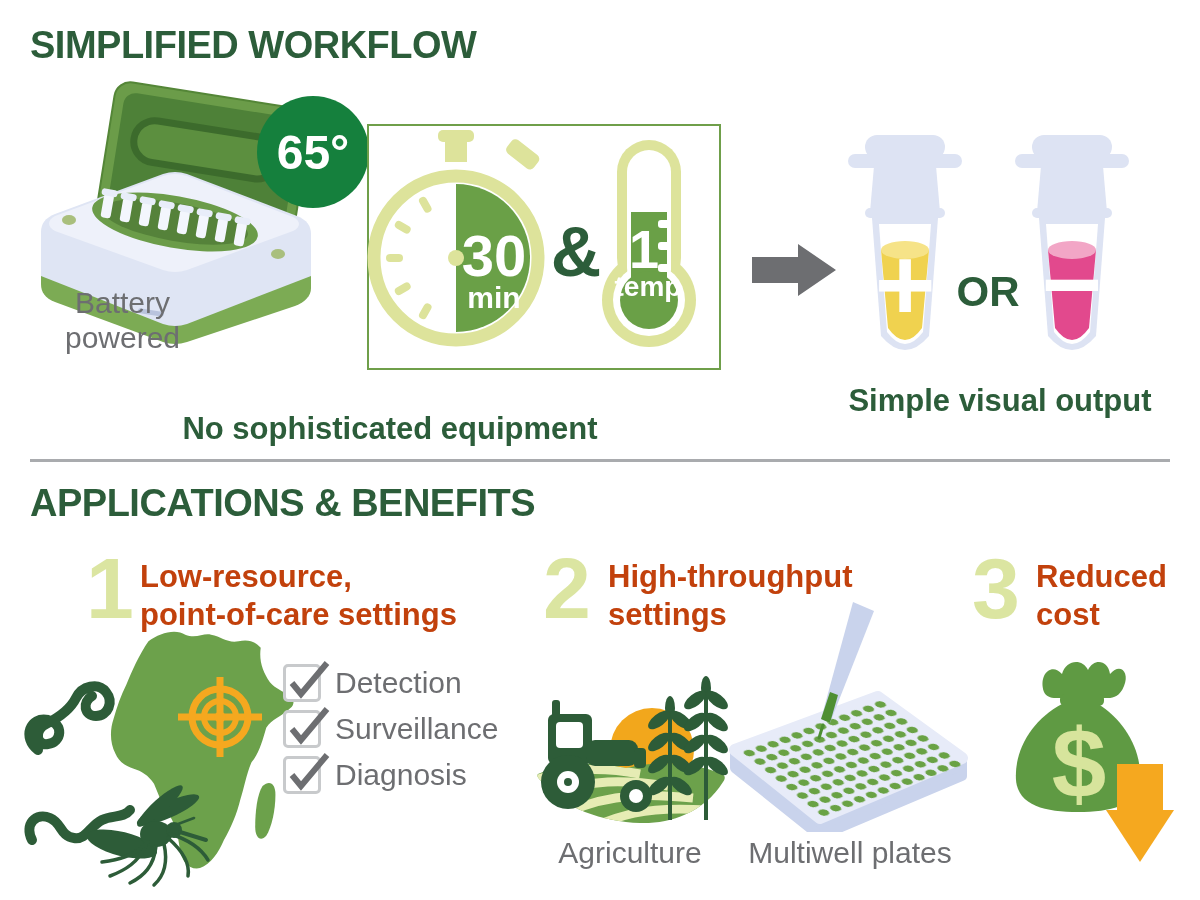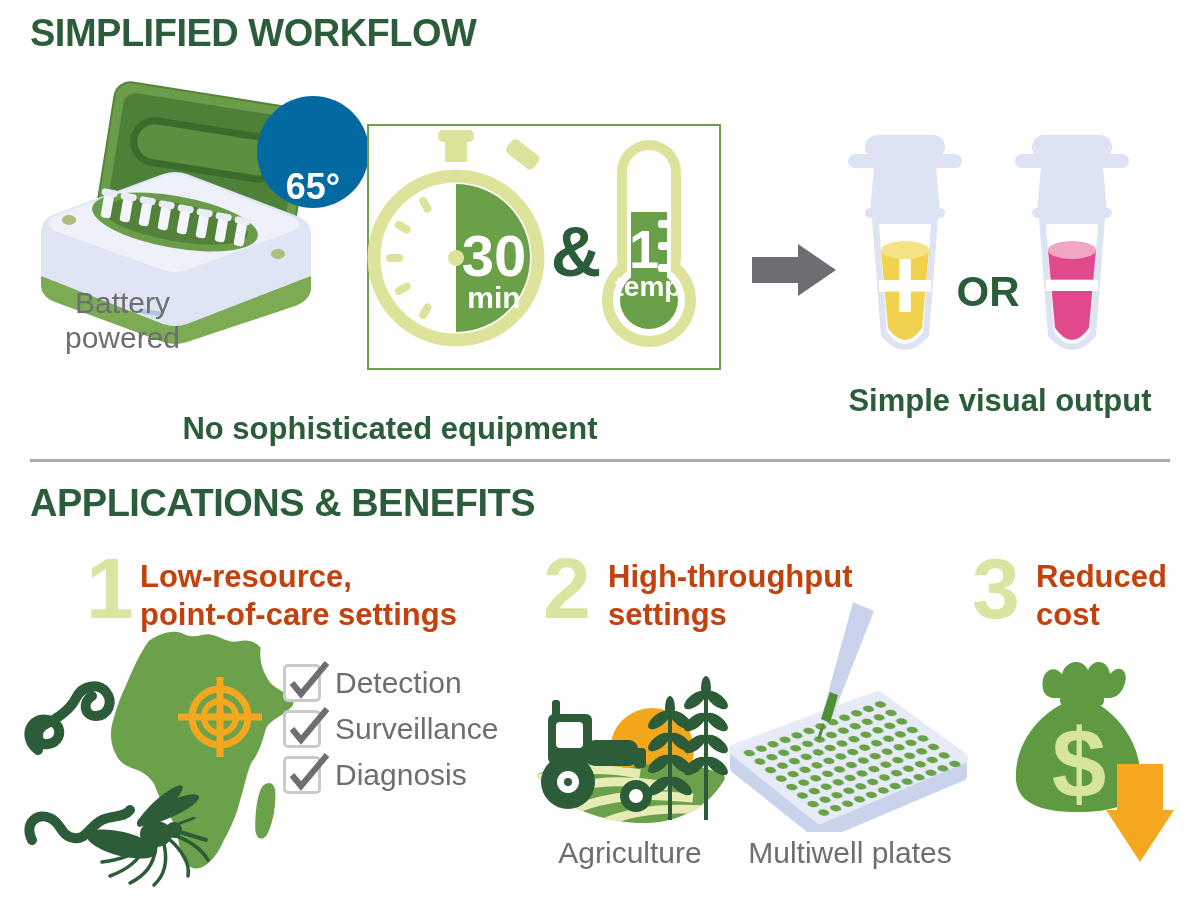--- a/index.html
+++ b/index.html
@@ -2,41 +2,41 @@
 <html><head>
 <meta charset="utf-8">
 <style>
   html,body{margin:0;padding:0;background:#fff;}
   #canvas{position:relative;width:1200px;height:900px;background:#ffffff;overflow:hidden;
           font-family:"Liberation Sans",sans-serif;}
   .abs{position:absolute;}
   .sec-title{font-size:38px;font-weight:bold;color:#2c5d3a;letter-spacing:-0.5px;white-space:nowrap;}
   .caption{font-size:31px;font-weight:bold;color:#2c5d3a;text-align:center;white-space:nowrap;}
   .gray-cap{color:#6d6e71;font-size:30px;line-height:35px;text-align:center;}
-  .badge{display:flex;align-items:flex-end;justify-content:center;border-radius:50%;
-         background:#0369a1;color:#fff;font-size:36px;font-weight:bold;}
+  .badge{display:flex;align-items:center;justify-content:center;border-radius:50%;
+         background:#15803d;color:#fff;font-size:48px;font-weight:bold;}
   .box-outline{border:2px solid #6f9f4a;}
   .amp{font-size:70px;font-weight:bold;color:#2c5d3a;}
   .or{font-size:42px;font-weight:bold;color:#2c5d3a;text-align:center;}
   .big-num{font-size:86px;font-weight:bold;color:#dbe5a1;line-height:80px;}
   .item-title{font-size:31px;font-weight:bold;color:#c2410c;line-height:38px;white-space:nowrap;}
   .divider{background:#a9abae;height:3px;}
   .check-row{display:flex;align-items:center;}
   .checkbox{width:32px;height:32px;border:3px solid #c8cacc;border-radius:5px;background:#fff;
             position:relative;flex:0 0 auto;}
   .checkbox svg{position:absolute;left:-1px;top:-16px;overflow:visible;}
   .check-label{margin-left:14px;font-size:30px;color:#6d6e71;white-space:nowrap;}
   .icon-label{font-size:30px;color:#6d6e71;text-align:center;white-space:nowrap;}
 </style>
 </head>
 <body>
 
 <div id="canvas">
 
-  <div class="abs sec-title" style="left:30px;top:12px;">SIMPLIFIED WORKFLOW</div>
+  <div class="abs sec-title" style="left:30px;top:24px;">SIMPLIFIED WORKFLOW</div>
 
   <svg class="abs" style="left:35px;top:80px;" width="285" height="270" viewBox="0 0 285 270">
 
     <g transform="translate(82,0) rotate(9)">
       <rect x="0" y="0" width="198" height="146" rx="16" fill="#6b9c49" stroke="#548637" stroke-width="2"></rect>
       <rect x="10" y="10" width="178" height="120" rx="12" fill="#4e8138"></rect>
       <rect x="26" y="34" width="146" height="42" rx="21" fill="#5c8f3f" stroke="#3c6b2c" stroke-width="7"></rect>
     </g>
 
     <path d="M6,190 C6,180 10,174 20,170 L128,130 Q140,126 152,130 L262,172 C272,176 276,182 276,190

